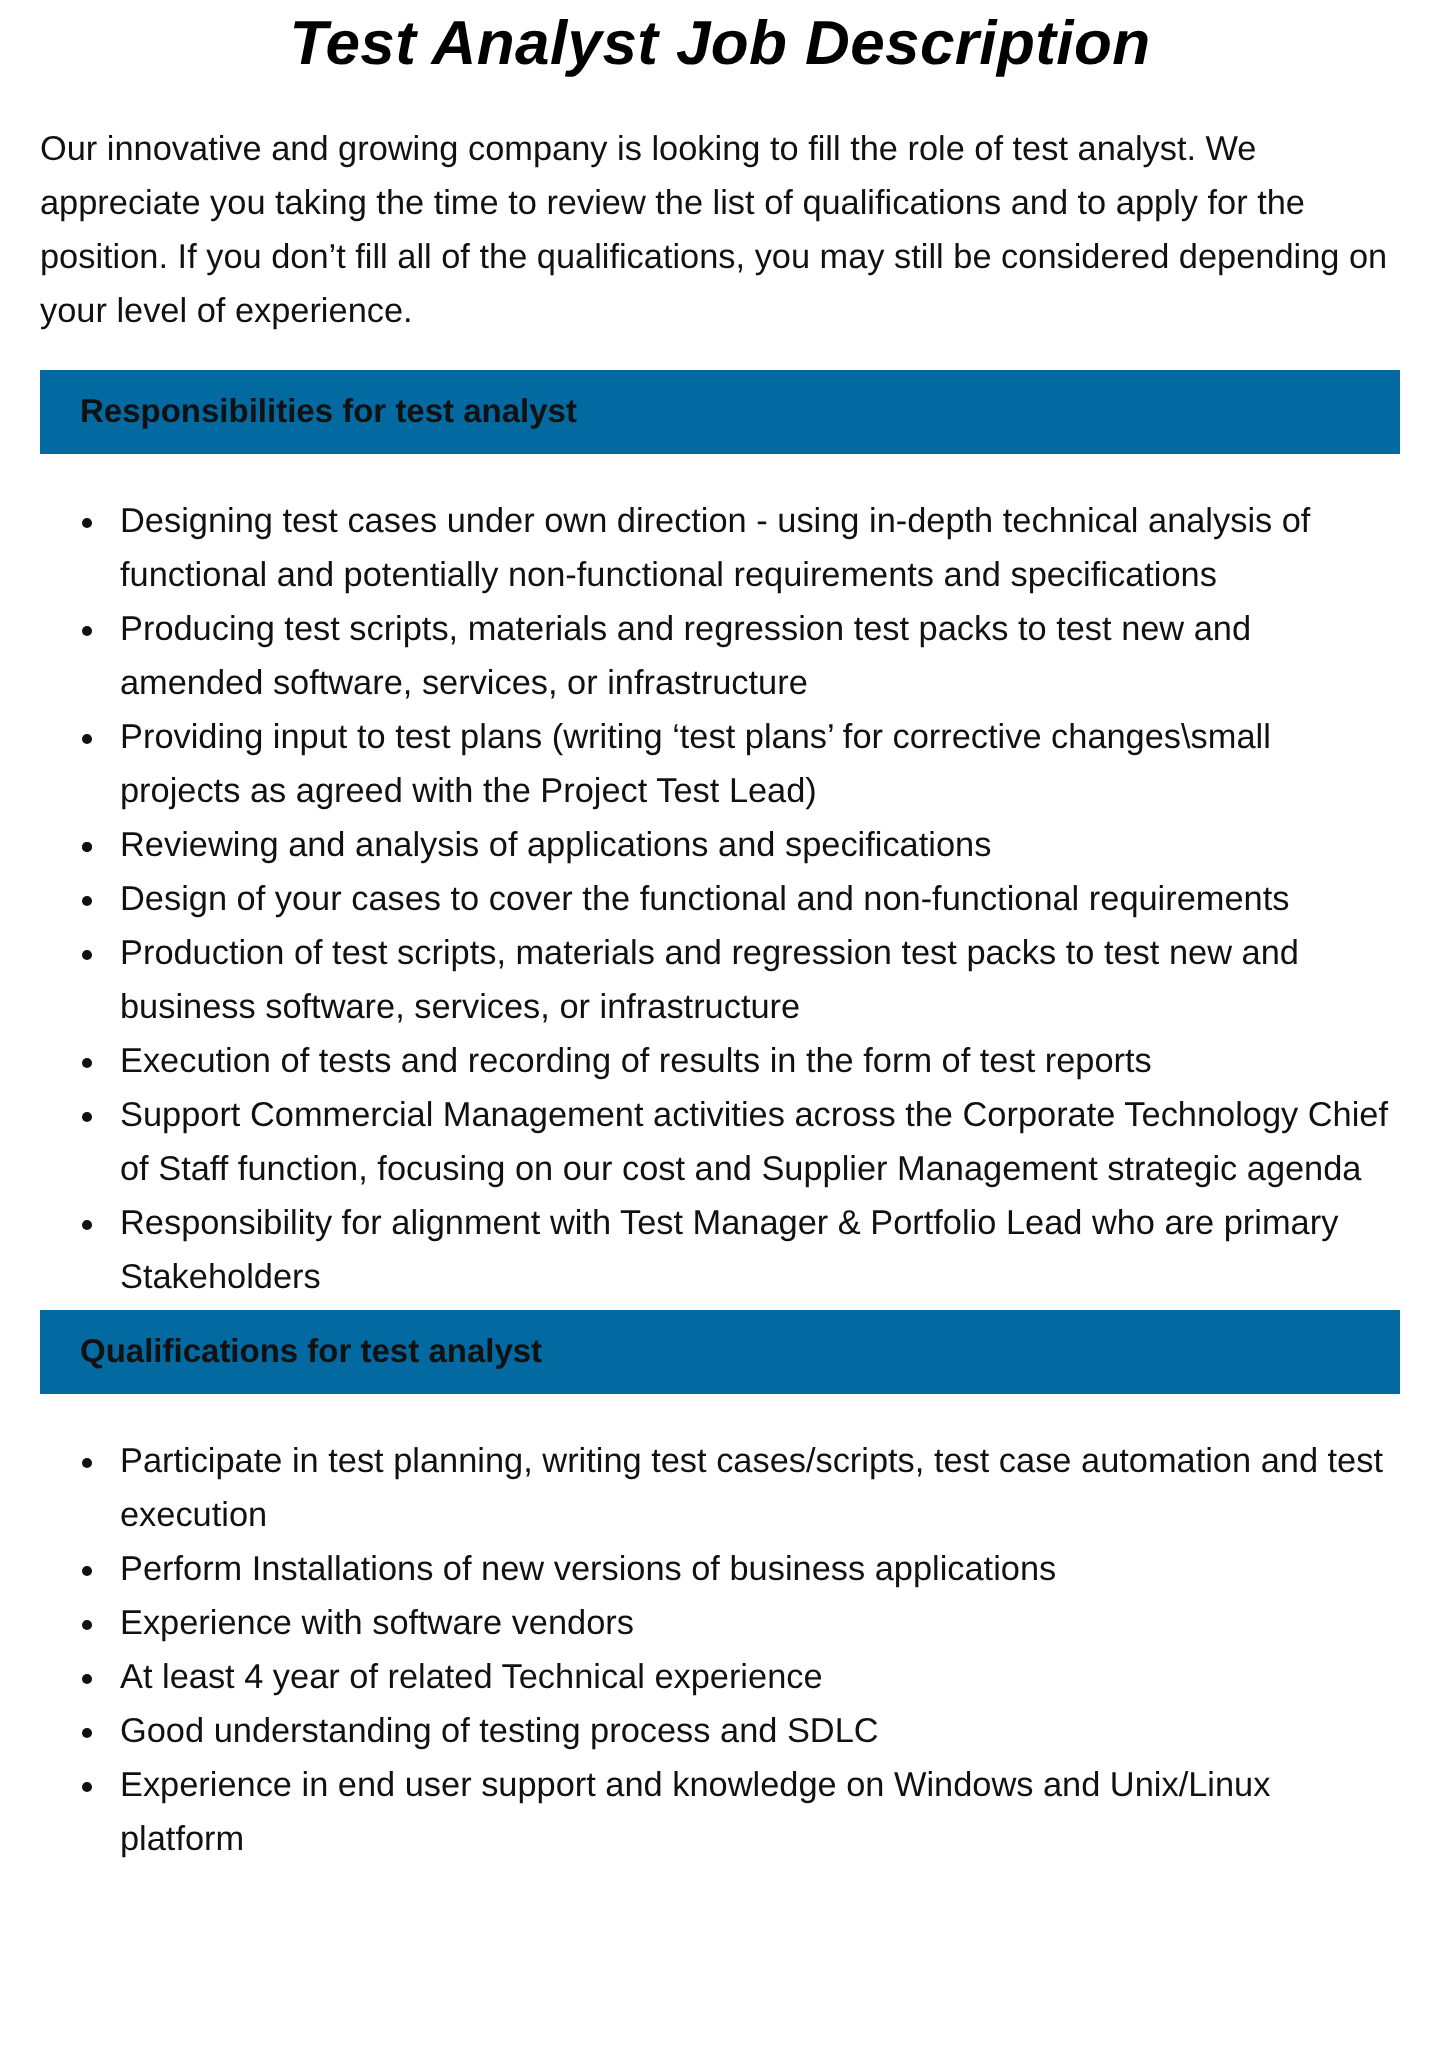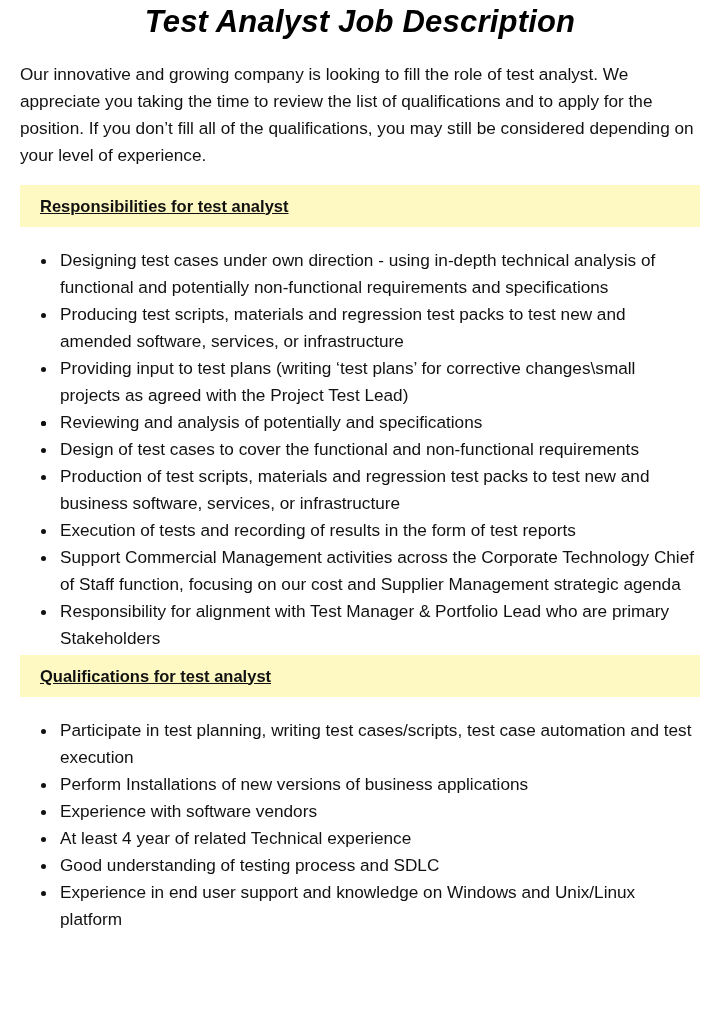--- a/index.html
+++ b/index.html
@@ -32,30 +32,29 @@
       font-style: italic;
     }
     .intro {
       margin: 15px 0 16px 0;
       font-size: 17.2px;
       line-height: 27px;
       color: #111111;
     }
     .section-header {
       margin-top: 16px;
-      background: #fef9c3;
+      background: #0369a1;
       height: 42px;
       box-sizing: border-box;
       padding: 0 20px;
       display: flex;
       align-items: center;
       font-size: 16.5px;
       font-weight: bold;
       color: #111111;
-      text-decoration: underline;
     }
     .section-header.second {
       margin-top: 3px;
     }
     .bullet-list {
       list-style: none;
       margin: 20px 0 0 0;
       padding: 0;
     }
     .bullet-item {
@@ -81,22 +80,22 @@
 <div class="page">
   <h1 class="title">Test Analyst Job Description</h1>
   <p class="intro">Our innovative and growing company is looking to fill the role of test analyst. We appreciate you taking the time to review the list of qualifications and to apply for the position. If you don’t fill all of the qualifications, you may still be considered depending on your level of experience.</p>
 
   <div class="section-header">Responsibilities for test analyst</div>
   <ul class="bullet-list">
     <li class="bullet-item"><span class="bullet-dot"></span><span>Designing test cases under own direction - using in-depth technical analysis of functional and potentially non-functional requirements and specifications</span></li>
     <li class="bullet-item"><span class="bullet-dot"></span><span>Producing test scripts, materials and regression test packs to test new and amended software, services, or infrastructure</span></li>
     <li class="bullet-item"><span class="bullet-dot"></span><span>Providing input to test plans (writing ‘test plans’ for corrective changes\small projects as agreed with the Project Test Lead)</span></li>
     <li class="bullet-item"><span class="bullet-dot"></span></li>
-    <li class="bullet-item"><span class="bullet-dot"></span><span>Reviewing and analysis of potentially and specifications</span></li>
-    <li class="bullet-item"><span class="bullet-dot"></span><span>Design of test cases to cover the functional and non-functional requirements</span></li>
+    <li class="bullet-item"><span class="bullet-dot"></span><span>Reviewing and analysis of applications and specifications</span></li>
+    <li class="bullet-item"><span class="bullet-dot"></span><span>Design of your cases to cover the functional and non-functional requirements</span></li>
     <li class="bullet-item"><span class="bullet-dot"></span><span>Production of test scripts, materials and regression test packs to test new and business software, services, or infrastructure</span></li>
     <li class="bullet-item"><span class="bullet-dot"></span><span>Execution of tests and recording of results in the form of test reports</span></li>
     <li class="bullet-item"><span class="bullet-dot"></span><span>Support Commercial Management activities across the Corporate Technology Chief of Staff function, focusing on our cost and Supplier Management strategic agenda</span></li>
     <li class="bullet-item"><span class="bullet-dot"></span><span>Responsibility for alignment with Test Manager &amp; Portfolio Lead who are primary Stakeholders</span></li>
   </ul>
 
   <div class="section-header second">Qualifications for test analyst</div>
   <ul class="bullet-list">
     <li class="bullet-item"><span class="bullet-dot"></span><span>Participate in test planning, writing test cases/scripts, test case automation and test execution</span></li>
     <li class="bullet-item"><span class="bullet-dot"></span><span>Perform Installations of new versions of business applications</span></li>

